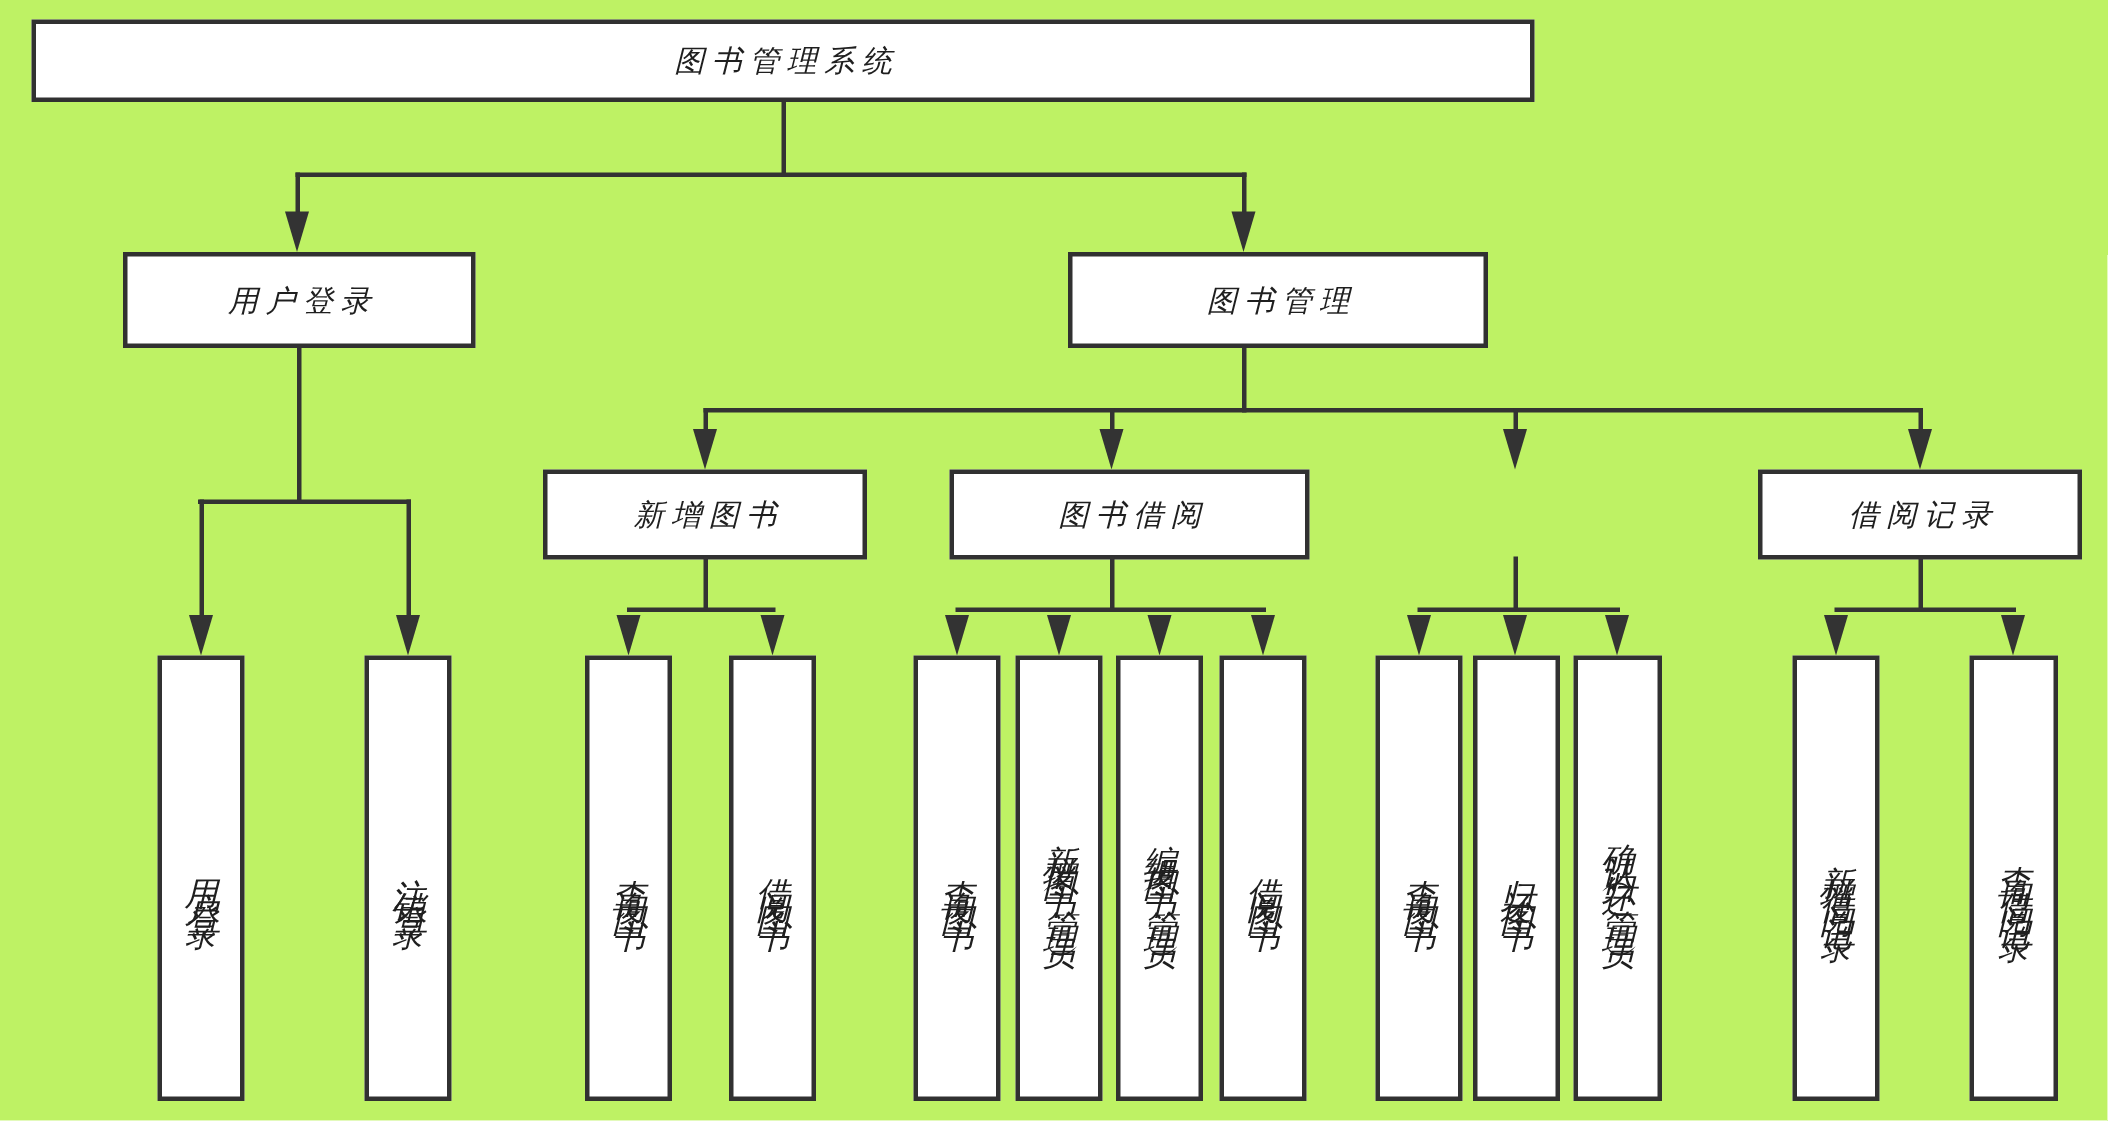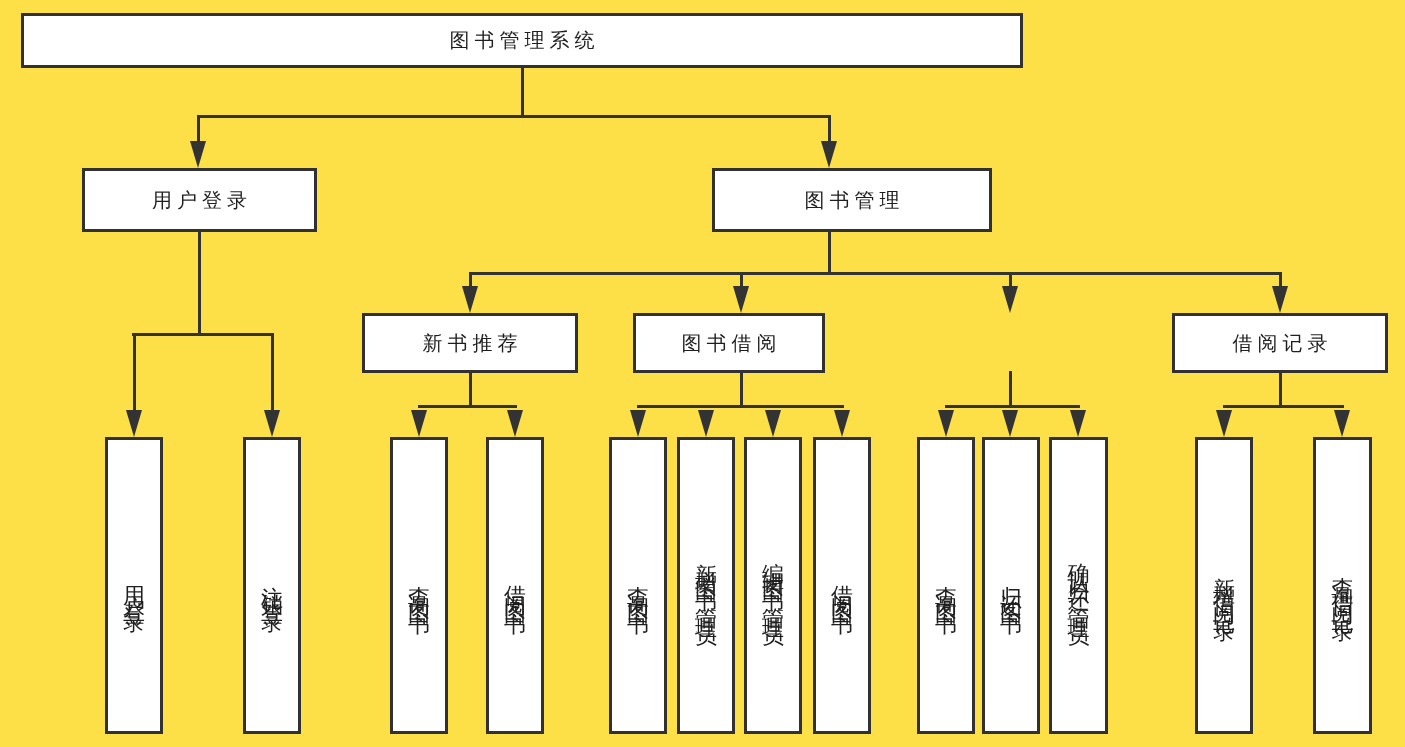--- a/index.html
+++ b/index.html
@@ -1,19 +1,19 @@
 <!DOCTYPE html>
 <html><head>
 <meta charset="utf-8">
 <title>Diagram</title>
 <style>
   html,body{margin:0;padding:0;background:#fff;}
   #canvas{
-    position:relative;width:1405px;height:747px;background:#fde047;overflow:hidden;
-    font-family:"Liberation Sans","DejaVu Sans",sans-serif;color:#222;
+    position:relative;width:1405px;height:747px;background:#bef264;overflow:hidden;
+    font-family:"Liberation Sans","DejaVu Sans",sans-serif;color:#222;font-style:italic;
   }
   .hbox{
     position:absolute;box-sizing:border-box;border:3px solid #313131;background:#fff;
     display:flex;align-items:center;justify-content:center;
   }
   .hbox span{font-size:20px;letter-spacing:5px;text-indent:5px;color:#1f1f1f;white-space:nowrap;}
   .vbox{
     position:absolute;box-sizing:border-box;border:3px solid #313131;background:#fff;
     display:flex;align-items:center;justify-content:center;
   }
@@ -68,23 +68,23 @@
   <div class="vline" style="left:469px;top:272px;height:18px;"></div>
   <div class="vline" style="left:740px;top:272px;height:18px;"></div>
   <div class="vline" style="left:1009px;top:272px;height:18px;"></div>
   <div class="vline" style="left:1279px;top:272px;height:18px;"></div>
   <div class="arrow" style="left:462px;top:286px;"></div>
   <div class="arrow" style="left:733px;top:286px;"></div>
   <div class="arrow" style="left:1002px;top:286px;"></div>
   <div class="arrow" style="left:1272px;top:286px;"></div>
 
   <div class="hbox" style="left:362px;top:313px;width:216px;height:60px;">
-    <span>新书推荐</span>
+    <span>新增图书</span>
   </div>
-  <div class="hbox" style="left:633px;top:313px;width:192px;height:60px;">
+  <div class="hbox" style="left:633px;top:313px;width:240px;height:60px;">
     <span>图书借阅</span>
   </div>
   <div class="hbox" style="left:1172px;top:313px;width:216px;height:60px;">
     <span>借阅记录</span>
   </div>
 
   <div class="vline" style="left:469px;top:371px;height:37px;"></div>
   <div class="hline" style="left:418px;top:405px;width:99px;"></div>
   <div class="arrow" style="left:411px;top:410px;"></div>
   <div class="arrow" style="left:507px;top:410px;"></div>

